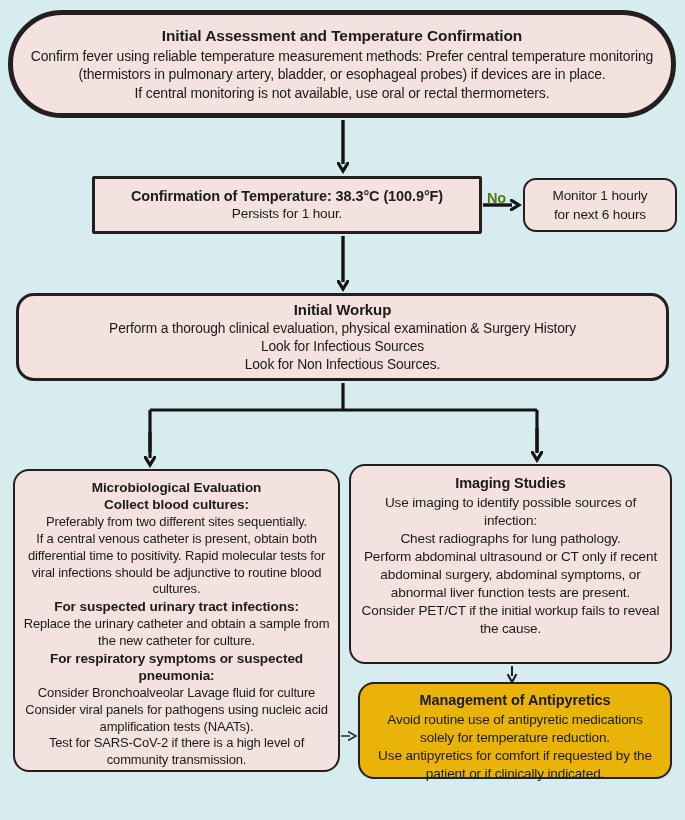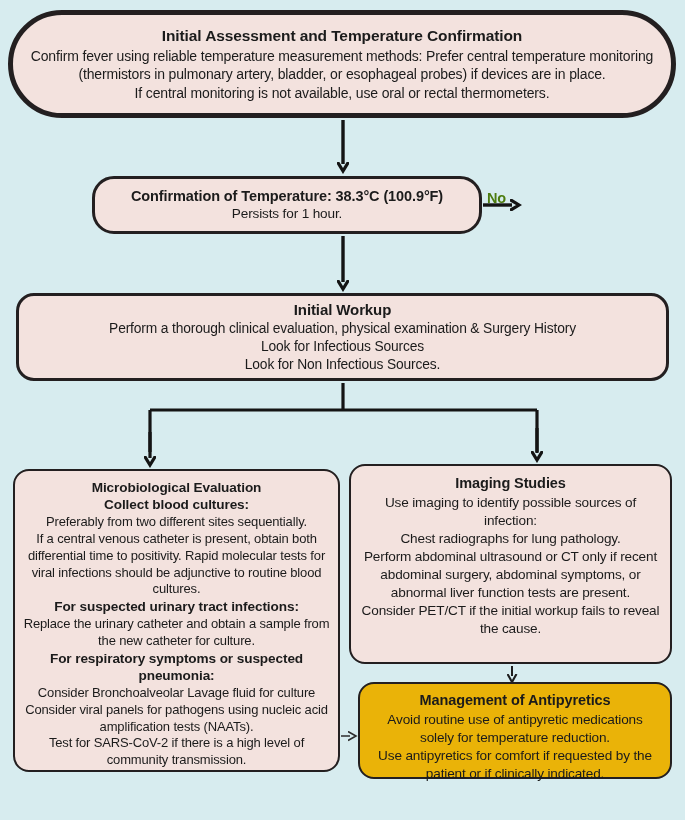--- a/index.html
+++ b/index.html
@@ -74,21 +74,21 @@
     left: 8px;  top: 10px;  width: 668px; height: 108px;
     border-width: 5px;
     border-radius: 54px;
   }
   #node-initial-assessment .ttl { font-size: 15.5px; margin-bottom: 1px; }
   #node-initial-assessment .ln  { font-size: 14px; }
 
   #node-confirmation {
     left: 92px; top: 176px; width: 390px; height: 58px;
     border-width: 3px;
-    border-radius: 22px;
+    border-radius: 2px;
     padding: 4px 8px;
   }
   #node-confirmation .ttl { font-size: 14.5px; }
   #node-confirmation .ln  { font-size: 13.6px; }
 
   #node-monitor {
     left: 523px; top: 178px; width: 154px; height: 54px;
     border-width: 2.5px;
     border-radius: 13px;
   }
@@ -197,20 +197,24 @@
     <div class="ln">If central monitoring is not available, use oral or rectal thermometers.</div>
   </div>
 
   <div class="node" id="node-confirmation">
     <div class="ttl">Confirmation of Temperature: 38.3°C (100.9°F)</div>
     <div class="ln">Persists for 1 hour.</div>
   </div>
 
   <div class="edge-label" id="edge-label-no">No</div>
 
+  <div class="node" id="node-monitor">
+    <div class="ln">Monitor 1 hourly</div>
+    <div class="ln">for next 6 hours</div>
+  </div>
 
   <div class="node" id="node-initial-workup">
     <div class="ttl">Initial Workup</div>
     <div class="ln">Perform a thorough clinical evaluation, physical examination &amp; Surgery History</div>
     <div class="ln">Look for Infectious Sources</div>
     <div class="ln">Look for Non Infectious Sources.</div>
   </div>
 
   <div class="node" id="node-microbiology">
     <div class="ttl">Microbiological Evaluation</div>

